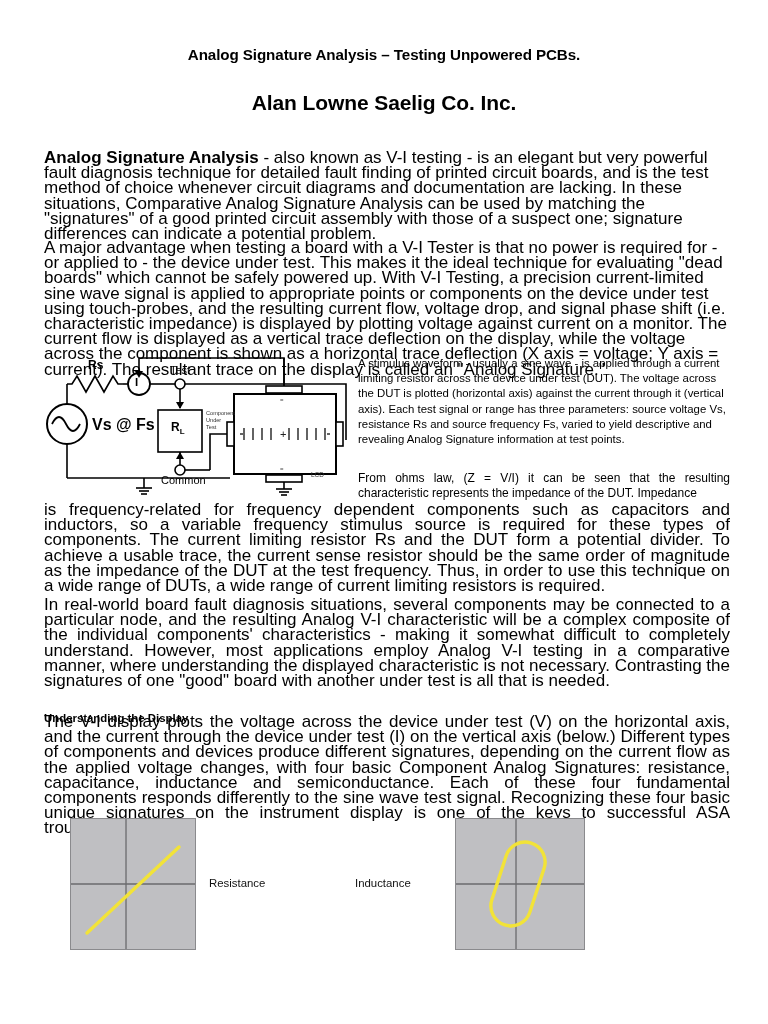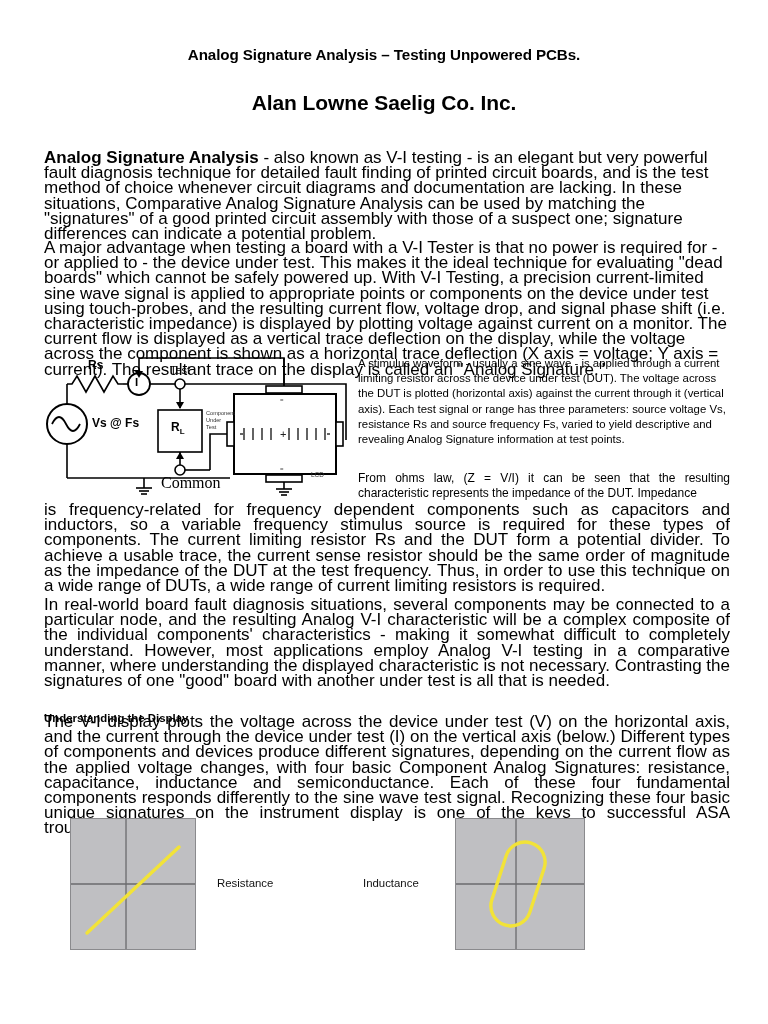--- a/index.html
+++ b/index.html
@@ -94,21 +94,20 @@
   .sig-box {
     position: absolute;
     background: #bfbfc2;
     border: 1px solid #8a8a8d;
     box-sizing: border-box;
   }
   .sig-label {
     position: absolute;
     font-size: 11.4px;
     color: #111;
-    margin-left: 8px;
   }
   svg { display: block; }
 </style>
 </head>
 <body>
 
 <div class="page">
 
   <div class="doc-title">Analog Signature Analysis – Testing Unpowered PCBs.</div>
   <div class="doc-author">Alan Lowne    Saelig Co. Inc.</div>
@@ -205,28 +204,28 @@
       </g>
       <text x="236" y="86" font-family="Liberation Sans, sans-serif" font-size="11" fill="#222">+</text>
 
       <text x="236" y="50" font-family="Liberation Sans, sans-serif" font-size="6" fill="#444">=</text>
       <text x="236" y="119" font-family="Liberation Sans, sans-serif" font-size="6" fill="#444">=</text>
     </svg>
 
     <div style="position:absolute;left:44px;top:6px;font-size:12px;font-weight:bold;">Rs</div>
     <div style="position:absolute;left:91px;top:24px;font-size:11.5px;font-weight:bold;">I</div>
     <div style="position:absolute;left:126px;top:12px;font-size:11px;">Test</div>
-    <div style="position:absolute;left:48px;top:64px;font-size:12px;font-weight:bold;">Vs @ Fs</div>
+    <div style="position:absolute;left:48px;top:64px;font-size:16px;font-weight:bold;">Vs @ Fs</div>
     <div style="position:absolute;left:127px;top:68px;font-size:12px;font-weight:bold;"><span>R</span><span style="font-size:8px;vertical-align:sub;">L</span></div>
     <div style="position:absolute;left:162px;top:58px;font-size:5.6px;line-height:7px;color:#333;">
       <div>Component</div>
       <div>Under</div>
       <div>Test</div>
     </div>
-    <div style="position:absolute;left:117px;top:122px;font-size:16px;font-family:Liberation Serif, serif;">Common</div>
+    <div style="position:absolute;left:117px;top:122px;font-size:11px;">Common</div>
     <div style="position:absolute;left:267px;top:119px;font-size:6.5px;color:#333;">LCD</div>
   </div>
 
   <div class="side-para" style="top:356px;">A stimulus waveform - usually a sine wave - is applied through a current limiting resistor across the device under test (DUT).  The voltage across the DUT is plotted (horizontal axis) against the current through it (vertical axis). Each test signal or range has three parameters: source voltage Vs, resistance Rs and source frequency Fs, varied to yield descriptive and revealing Analog Signature information at test points.</div>
   <div class="side-para-just" style="top:471px;">From ohms law, (Z = V/I) it can be seen that the resulting characteristic represents the impedance of the DUT.  Impedance</div>
 
   <div class="body-text para-just" style="top:502px;">is frequency-related for frequency dependent components such as capacitors and inductors, so a variable frequency stimulus source is required for these types of components.  The current limiting resistor Rs and the DUT form a potential divider. To achieve a usable trace, the current sense resistor should be the same order of magnitude as the impedance of the DUT at the test frequency. Thus, in order to use this technique on a wide range of DUTs, a wide range of current limiting resistors is required.</div>
 
   <div class="body-text para-just" style="top:597px;">In real-world board fault diagnosis situations, several components may be connected to a particular node, and the resulting Analog V-I characteristic will be a complex composite of the individual components' characteristics - making it somewhat difficult to completely understand. However, most applications employ Analog V-I testing in a comparative manner, where understanding the displayed characteristic is not necessary.  Contrasting the signatures of one "good" board with another under test is all that is needed.</div>
 

